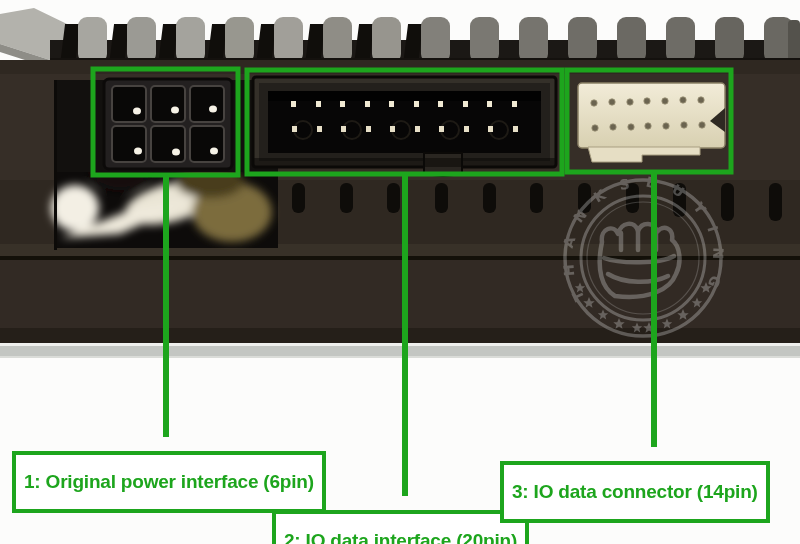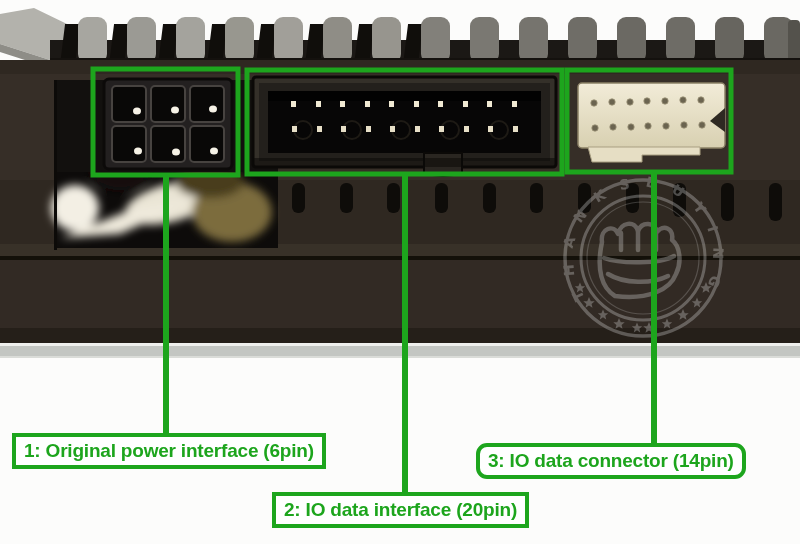--- a/index.html
+++ b/index.html
@@ -1,25 +1,25 @@
 <!DOCTYPE html>
 <html><head>
 <meta charset="utf-8">
 <style>
   :root{ --green:#1da51d; }
   html,body{margin:0;padding:0;background:#ffffff;}
   .stage{position:relative;width:800px;height:544px;background:#fcfcfb;overflow:hidden;
          font-family:"Liberation Sans",sans-serif;}
   .photo-svg{position:absolute;left:0;top:0;}
   .callout-label{position:absolute;background:#ffffff;border:4px solid var(--green);
-    color:var(--green);font:700 19px "Liberation Sans",sans-serif;padding:3px 8px;
-    white-space:nowrap;letter-spacing:-0.2px;}
+    color:var(--green);font:700 19px "Liberation Sans",sans-serif;padding:16px 8px;
+    white-space:nowrap;letter-spacing:-0.2px;margin-top:18px;}
   #label-1{left:12px;top:433px;}
   #label-2{left:272px;top:492px;}
-  #label-3{left:476px;top:443px;border-radius:11px;}
+  #label-3{left:500px;top:443px;}
 </style>
 </head>
 <body>
 
 <div class="stage">
 
 <svg class="photo-svg" width="800" height="544" viewBox="0 0 800 544">
   <defs>
     <filter id="blur4">
           <feGaussianBlur stdDeviation="4"></feGaussianBlur>

